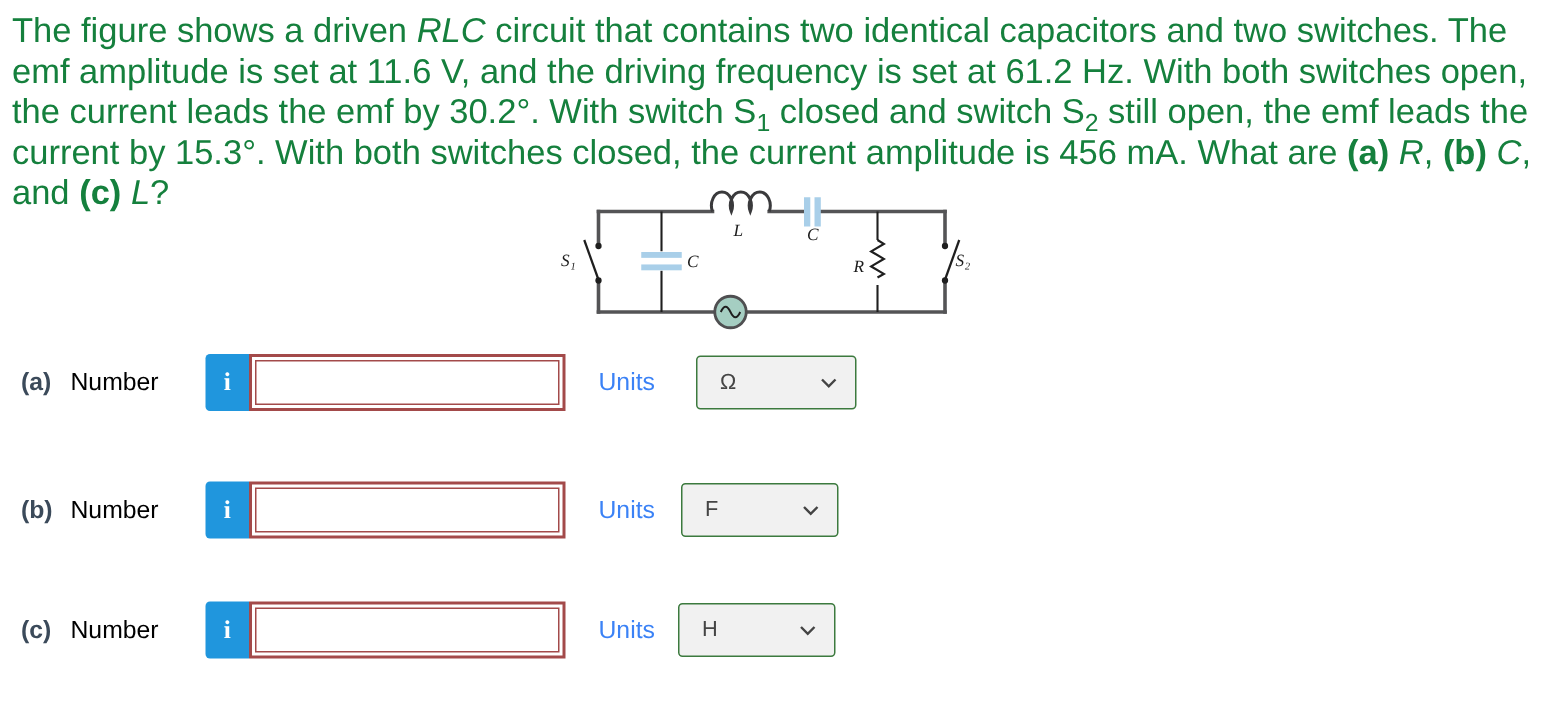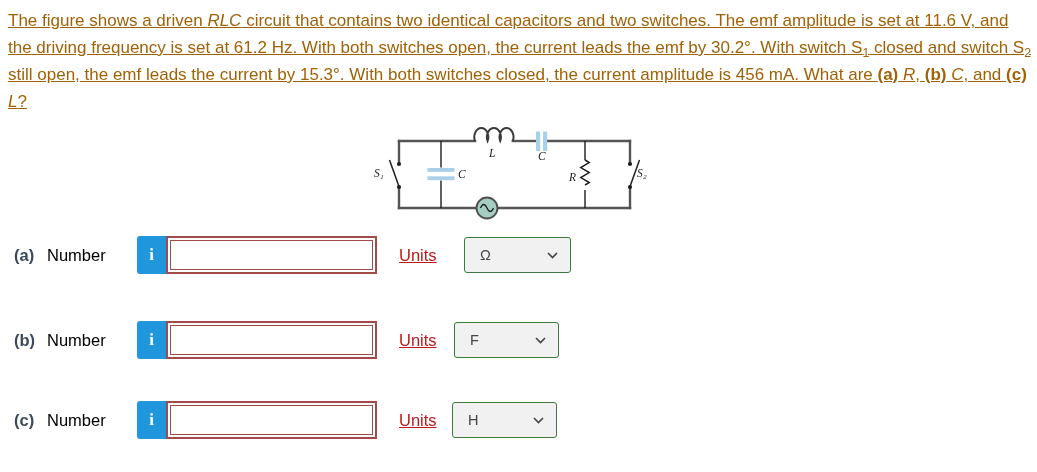--- a/index.html
+++ b/index.html
@@ -3,21 +3,21 @@
 <meta charset="utf-8">
 <style>
   html,body{margin:0;padding:0;}
   body{
     width:1037px;height:472px;position:relative;background:#ffffff;
     font-family:"Liberation Sans",sans-serif;overflow:hidden;
   }
   
   .problem{
     position:absolute;left:8px;top:7px;width:1025px;
-    font-size:17px;line-height:27px;color:#a16207;text-decoration:underline;
+    font-size:23px;line-height:27px;color:#15803d;
   }
   .rt-n{font-style:normal}
   .rt-i{font-style:italic}
   .rt-b{font-weight:bold}
   .rt-sub{vertical-align:sub;font-size:0.72em;line-height:0;}
 
   
   .circuit{position:absolute;left:370px;top:122px;width:290px;height:105px;}
   .circuit text{
     font-family:"Liberation Serif","DejaVu Serif",serif;
@@ -45,21 +45,21 @@
     position:absolute;left:166px;top:0;width:211px;height:38px;
     box-sizing:border-box;border:2px solid #a34a4a;padding:2px;background:#fff;
   }
   .input-wrap input{
     display:block;width:100%;height:100%;box-sizing:border-box;
     border:1px solid #a34a4a;outline:none;padding:0 6px;
     font-size:15px;font-family:"Liberation Sans",sans-serif;color:#333;
   }
   .units-label{
     position:absolute;left:399px;top:0;line-height:38px;
-    font-size:16.5px;color:#b91c1c;text-decoration:underline;
+    font-size:16.5px;color:#3b82f6;
   }
   .select{
     position:absolute;top:1px;height:36px;box-sizing:border-box;
     background:#f1f1f1;border:1.5px solid #3c7a3e;border-radius:3px;
     display:flex;align-items:center;justify-content:space-between;
     padding:0 12px 0 15px;cursor:pointer;
   }
   .select .value{font-size:14.5px;color:#454545;}
   .select svg{flex:0 0 auto;}
 </style>

